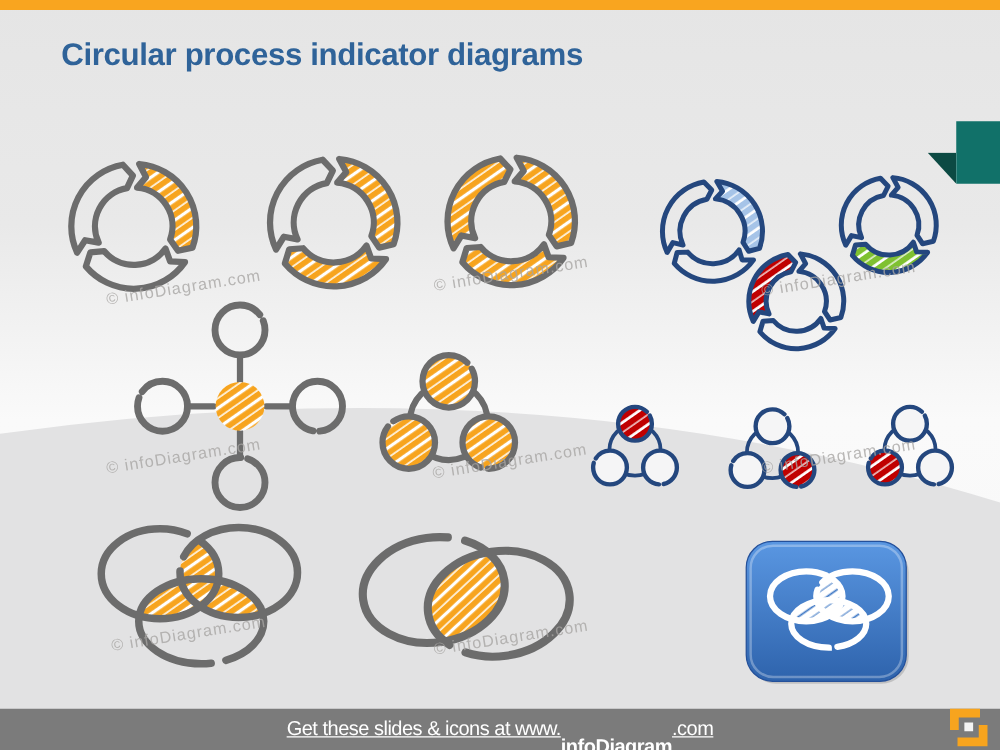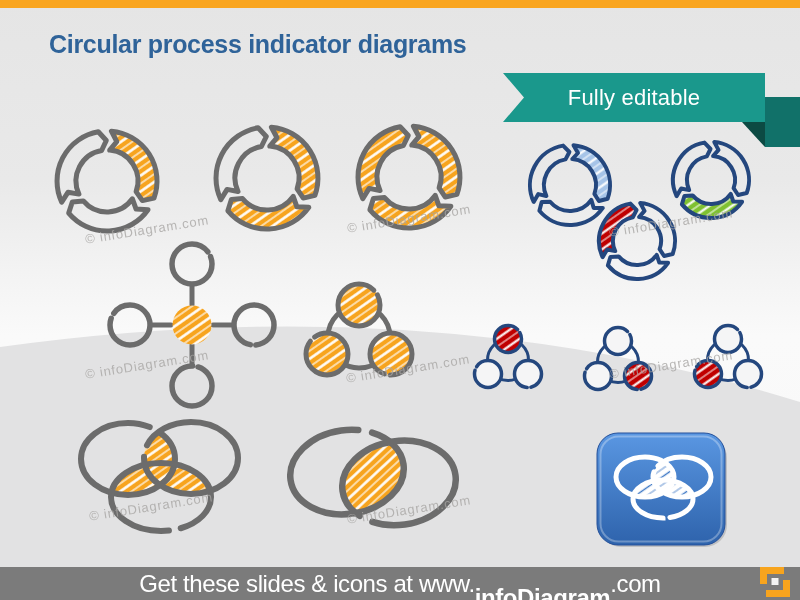--- a/index.html
+++ b/index.html
@@ -20,21 +20,21 @@
   .ribbon-fold{position:absolute;left:765px;top:97px;width:35px;height:50px;}
   .ribbon-shadow{position:absolute;left:742px;top:122px;width:23px;height:25px;
     clip-path:polygon(0 0,100% 0,100% 100%);}
   .wm{
     position:absolute;font-size:13px;color:#a7a5a3;opacity:0.78;
     transform:rotate(-9deg);transform-origin:left top;letter-spacing:0.8px;white-space:nowrap;
   }
   #footer{
     position:absolute;left:0;top:567px;width:800px;height:33px;
     display:flex;align-items:center;justify-content:center;
-    color:#fff;font-size:24px;letter-spacing:-0.4px;
+    color:#fff;font-size:16px;letter-spacing:-0.4px;text-decoration:underline;
   }
   #footer .brand{font-weight:bold;margin-top:28px;}
   #footer-logo{position:absolute;left:757px;top:563px;}
 </style>
 </head>
 <body>
 
 <div id="slide">
 
   <svg id="art" width="800" height="600" viewBox="0 0 800 600">
@@ -183,23 +183,20 @@
         <ellipse cx="645" cy="477" rx="29" ry="20" fill="none" stroke="#ffffff" stroke-width="5" pathLength="100" stroke-dasharray="95.5 4.5" stroke-dashoffset="10" stroke-linecap="round"></ellipse>
         <ellipse cx="682" cy="477" rx="29" ry="20" fill="none" stroke="#ffffff" stroke-width="5" pathLength="100" stroke-dasharray="95.5 4.5" stroke-dashoffset="42" stroke-linecap="round"></ellipse>
         <ellipse cx="663" cy="499" rx="30" ry="19" fill="none" stroke="#ffffff" stroke-width="5" pathLength="100" stroke-dasharray="95.5 4.5" stroke-dashoffset="75" stroke-linecap="round"></ellipse>
       </g>
     </svg>
 
   <div id="topbar" style="background-color: rgb(249, 165, 31);"></div>
 
   <div id="title" style="color: rgb(47, 99, 153);">Circular process indicator diagrams</div>
 
-  <div class="ribbon-band" style="background-color: rgb(26, 152, 140);">
-    <span>Fully editable</span>
-  </div>
   <div class="ribbon-fold" style="background-color: rgb(17, 113, 105);"></div>
   <div class="ribbon-shadow" style="background-color: rgb(12, 74, 67);"></div>
 
   <div class="wm" style="left:84px;top:232px">© infoDiagram.com</div>
   <div class="wm" style="left:346px;top:221px">© infoDiagram.com</div>
   <div class="wm" style="left:608px;top:225px">© infoDiagram.com</div>
   <div class="wm" style="left:84px;top:367px">© infoDiagram.com</div>
   <div class="wm" style="left:345px;top:371px">© infoDiagram.com</div>
   <div class="wm" style="left:608px;top:367px">© infoDiagram.com</div>
   <div class="wm" style="left:88px;top:509px">© infoDiagram.com</div>

